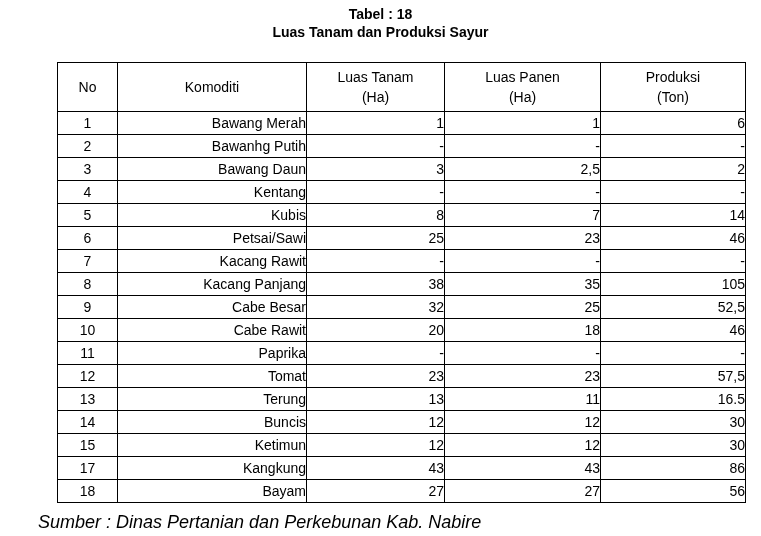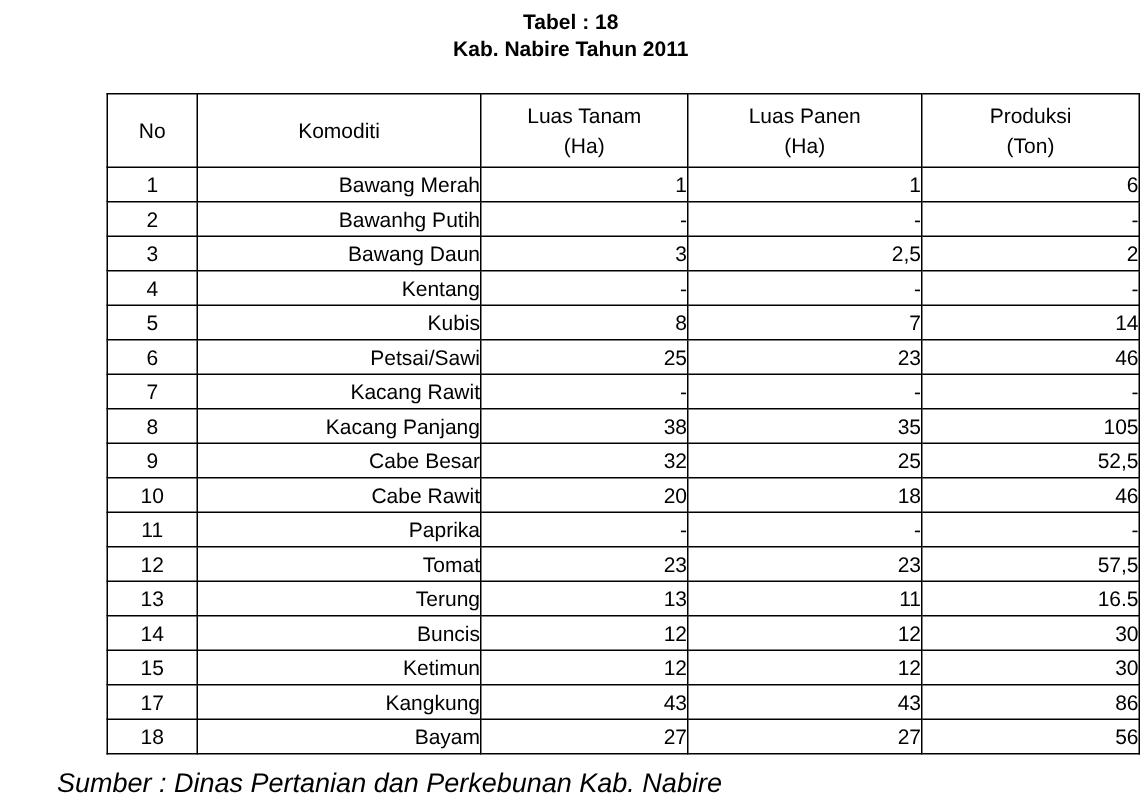--- a/index.html
+++ b/index.html
@@ -24,21 +24,21 @@
   .title-line {
     font-size: 14px;
     font-weight: bold;
     line-height: 18px;
     letter-spacing: 0px;
   }
 
   
   .table-wrap {
     position: absolute;
-    left: 47px;
+    left: 33px;
     top: 62px;
     width: 688px;
     padding-left: 24px;
   }
   table.data {
     border-collapse: collapse;
     table-layout: fixed;
     width: 688px;
     font-size: 14px;
   }
@@ -95,21 +95,21 @@
     font-style: italic;
     line-height: 20px;
     white-space: nowrap;
   }
 </style>
 </head>
 <body>
 
 <div class="title-block">
   <div class="title-line">Tabel : 18</div>
-  <div class="title-line">Kab. Nabire Tahun 2011</div>
+  <div class="title-line">Luas Tanam dan Produksi Sayur</div>
 </div>
 
 <div class="table-wrap">
   <table class="data">
     <colgroup>
       <col class="c-no">
       <col class="c-kom">
       <col class="c-tanam">
       <col class="c-panen">
       <col class="c-prod">

